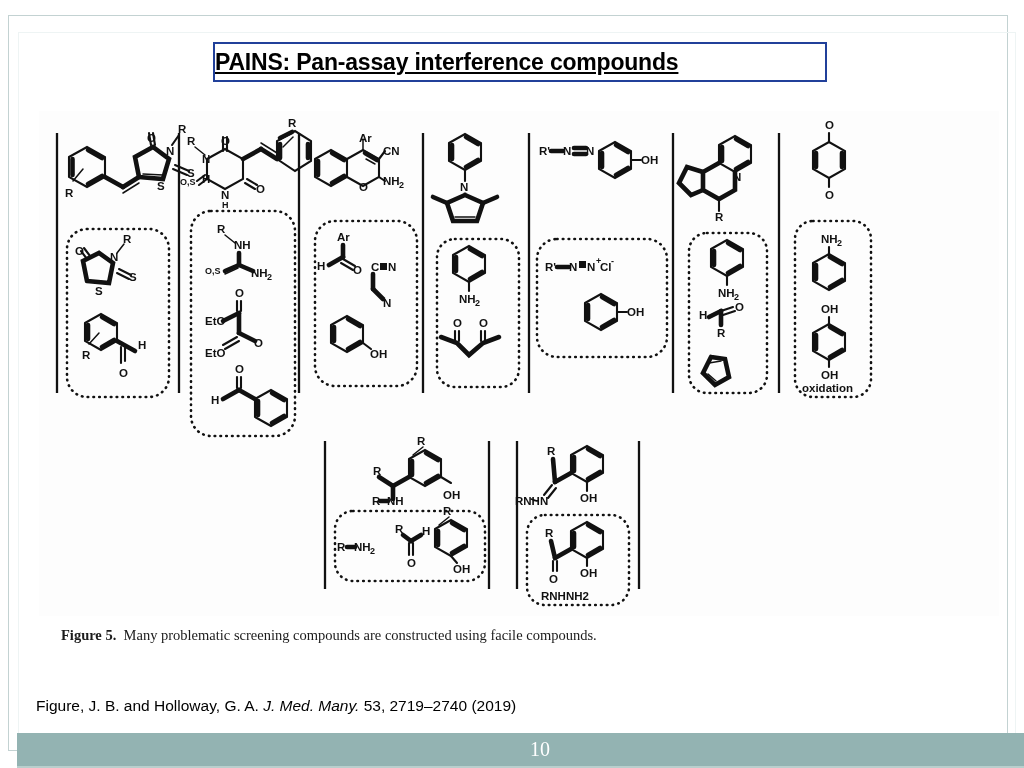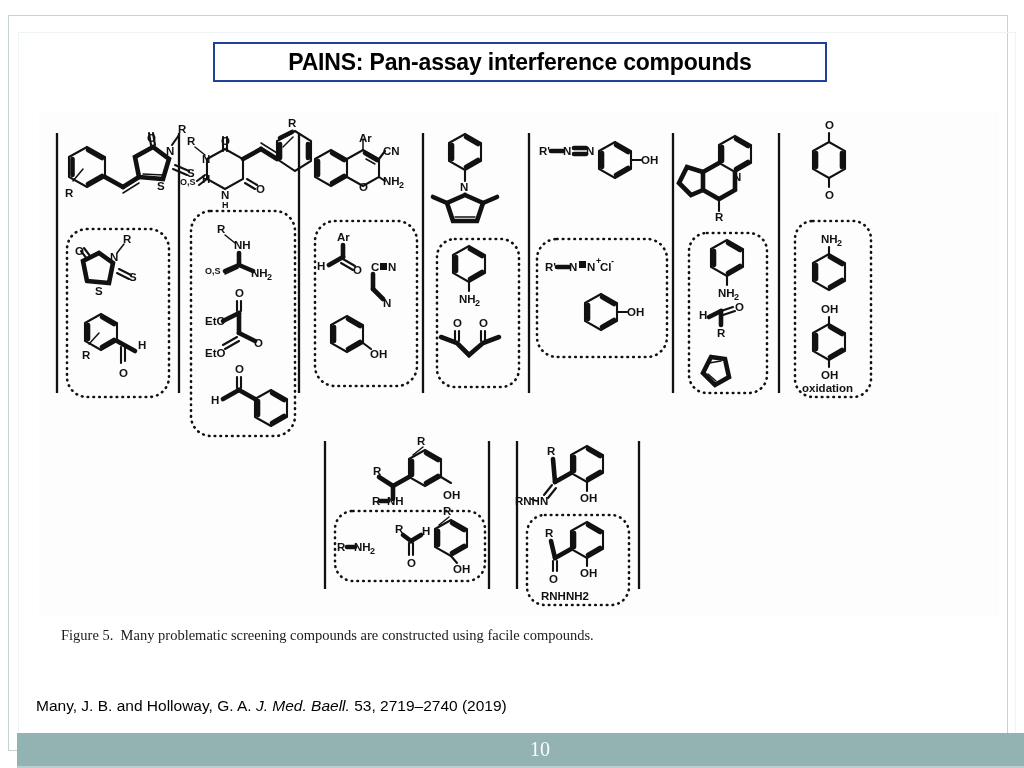--- a/index.html
+++ b/index.html
@@ -22,40 +22,40 @@
     border:1px solid #eef4f4;box-sizing:border-box;pointer-events:none;
   }
 
   
   #title-box{
     position:absolute;
     left:204px;top:26px;width:614px;height:40px;
     background:#ffffff;
     border:2px solid #21409a;
     box-sizing:border-box;
-    display:flex;align-items:center;justify-content:center;
+    display:flex;align-items:center;text-decoration:underline;
   }
   #title-text{
     font-size:23px;font-weight:bold;color:#000000;
     letter-spacing:-0.2px;white-space:nowrap;
   }
 
   
   #figure-area{
     position:absolute;left:30px;top:95px;width:960px;height:505px;
     background:#fdfdfd;
   }
   #fig-svg{display:block;}
 
   #figure-caption{
     position:absolute;left:52px;top:611px;
     font-family:"Liberation Serif",serif;
     font-size:14.5px;color:#1b1b1b;white-space:nowrap;
   }
-  #figure-caption b{font-weight:normal;text-align:center;}
+  #figure-caption b{font-weight:bold;text-align:center;}
 
   
   #citation{
     position:absolute;left:27px;top:681px;
     font-size:15.5px;color:#000000;white-space:nowrap;
   }
   #citation .ital{font-style:italic;}
 
   
   #footer-bar{
@@ -547,19 +547,19 @@
         </g>
         <text class="lblB" x="502" y="489">RNHNH2</text>
       </g>
     </svg>
   </div>
 
   <div id="figure-caption">
     <b>Figure 5.</b>&nbsp;&nbsp;<span>Many problematic screening compounds are constructed using facile compounds.</span>
   </div>
 
-  <div id="citation"><span>Many, J. B. and Holloway, G. A. </span><span class="ital">J. Med. Baell.</span><span> 53, 2719–2740 (2019)</span></div>
+  <div id="citation"><span>Figure, J. B. and Holloway, G. A. </span><span class="ital">J. Med. Many.</span><span> 53, 2719–2740 (2019)</span></div>
 
   <div id="footer-bar">
     <div id="page-number">10</div>
   </div>
   <div id="footer-shadow"></div>
 </div>
 
 </body></html>

